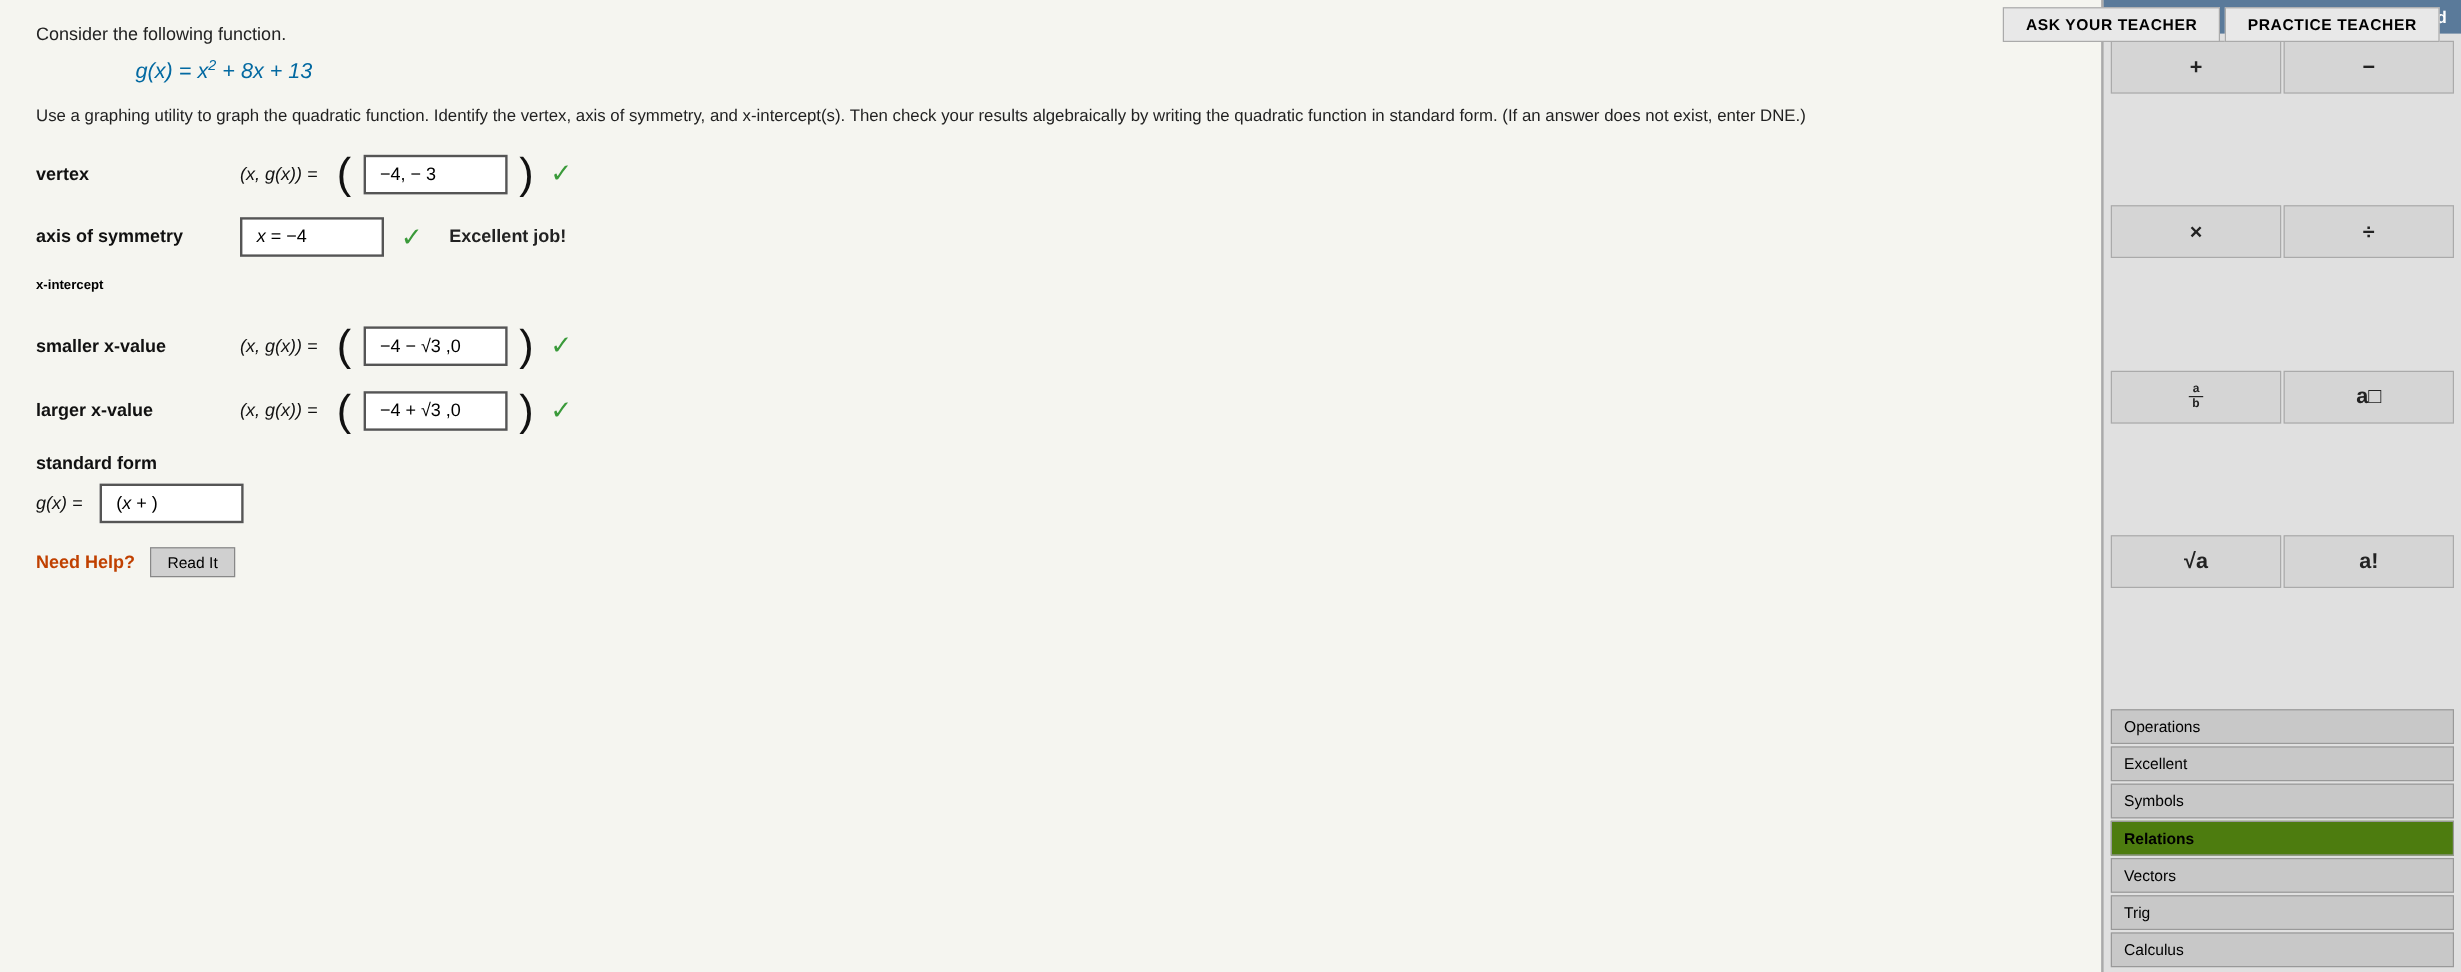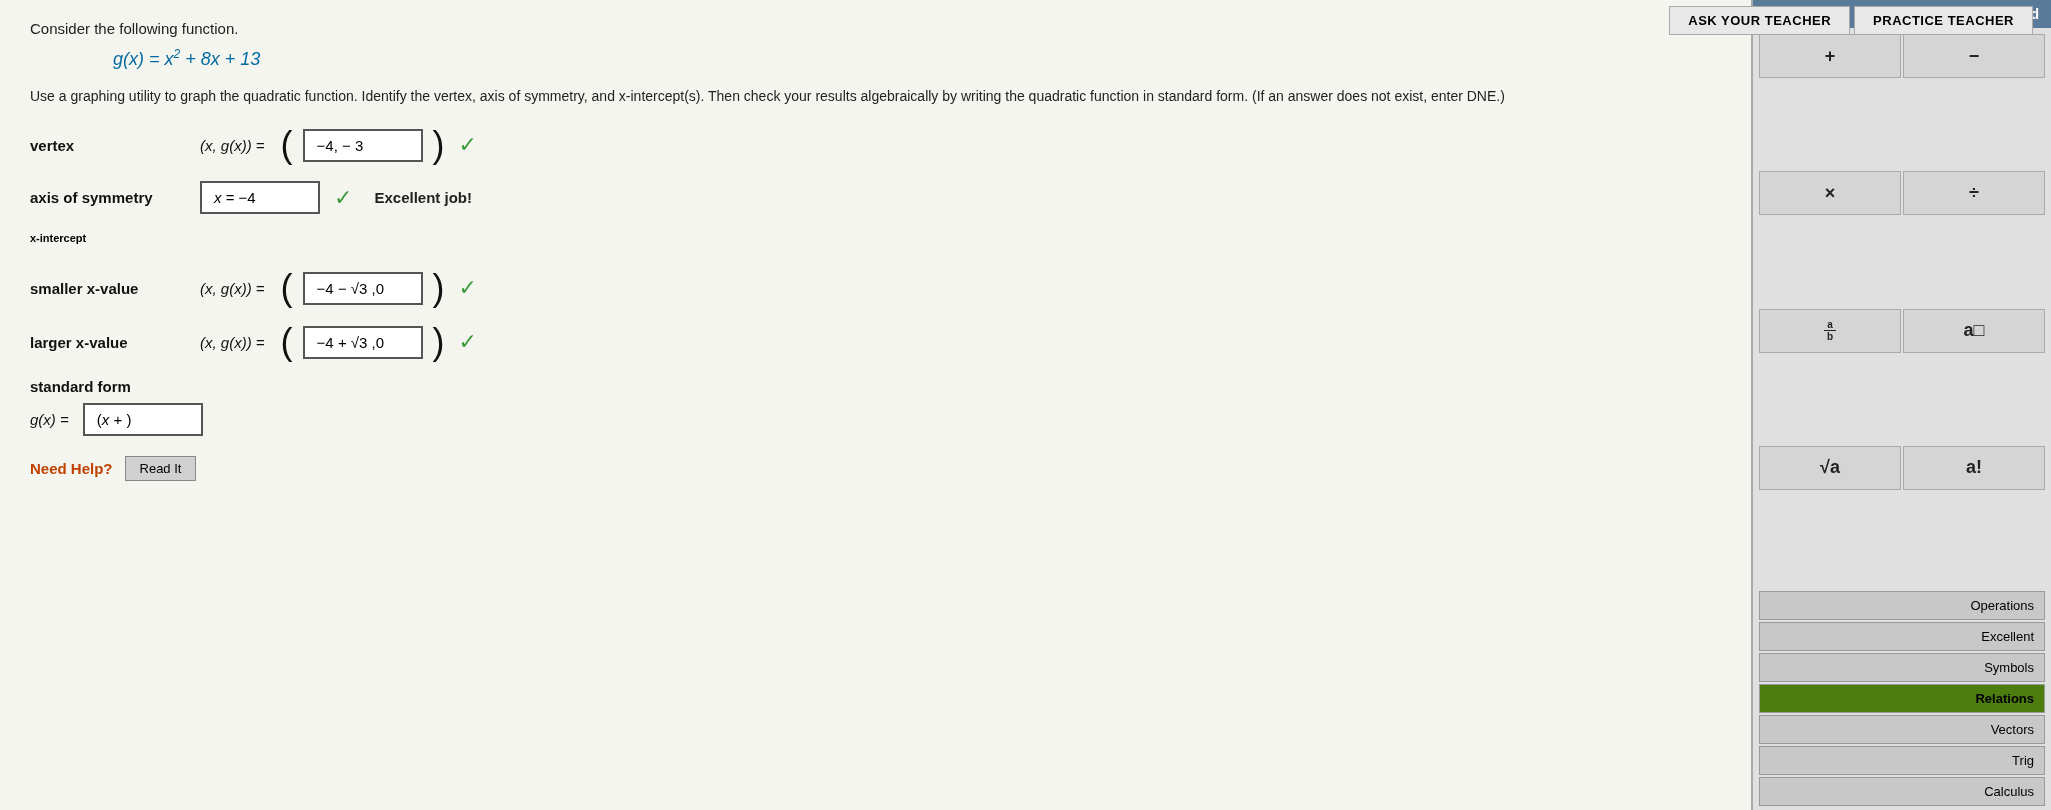--- a/index.html
+++ b/index.html
@@ -211,21 +211,21 @@
       padding: 4px 6px;
       gap: 2px;
     }
 
     .calcpad-menu-item {
       background: #c8c8c8;
       border: 1px solid #999;
       padding: 6px 10px;
       font-size: 13px;
       cursor: pointer;
-      text-align: right;
+      text-align: left;
     }
 
     .calcpad-menu-item.active {
       background: #4d7c0f;
       font-weight: bold;
     }
 
     .fraction-symbol {
       display: inline-flex;
       flex-direction: column;

